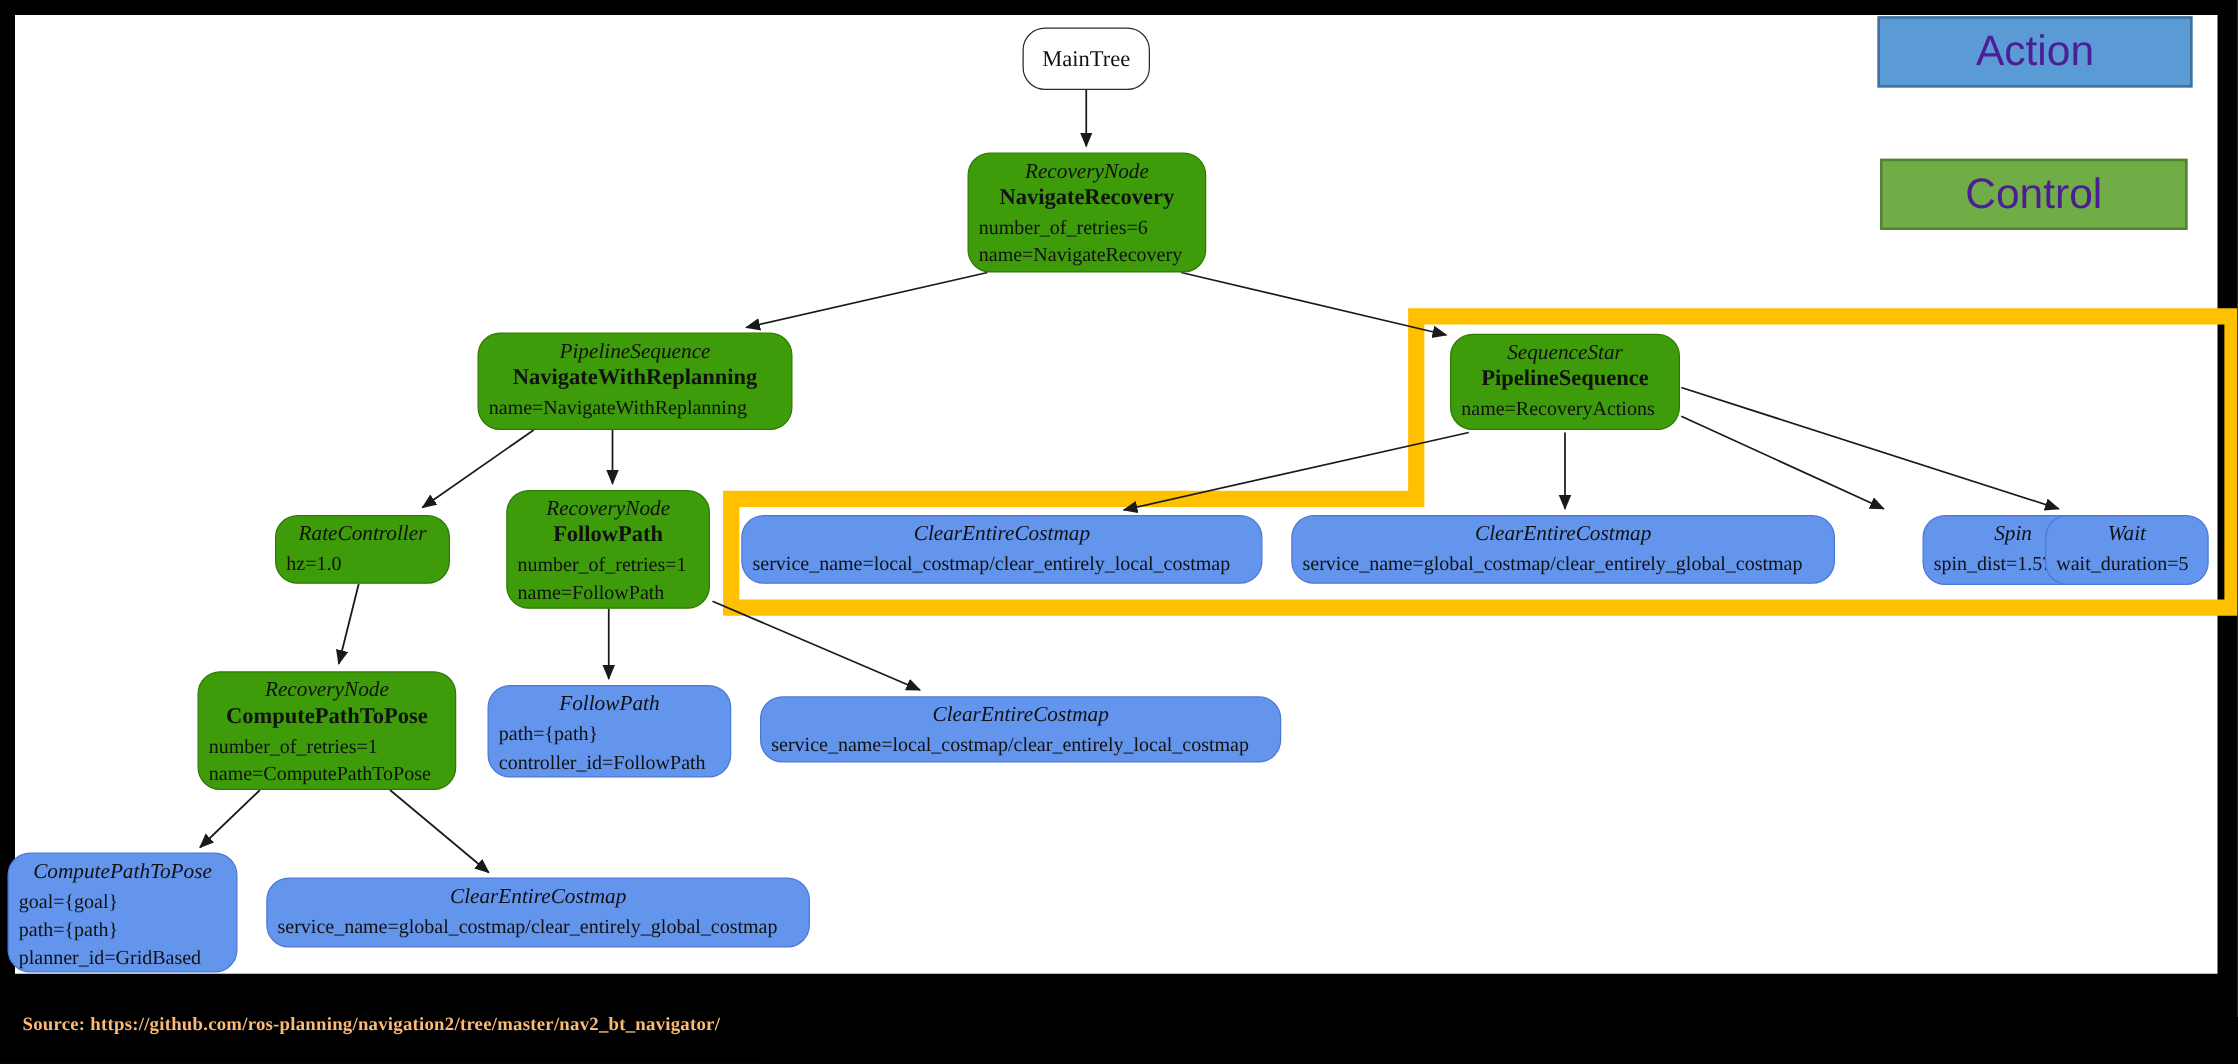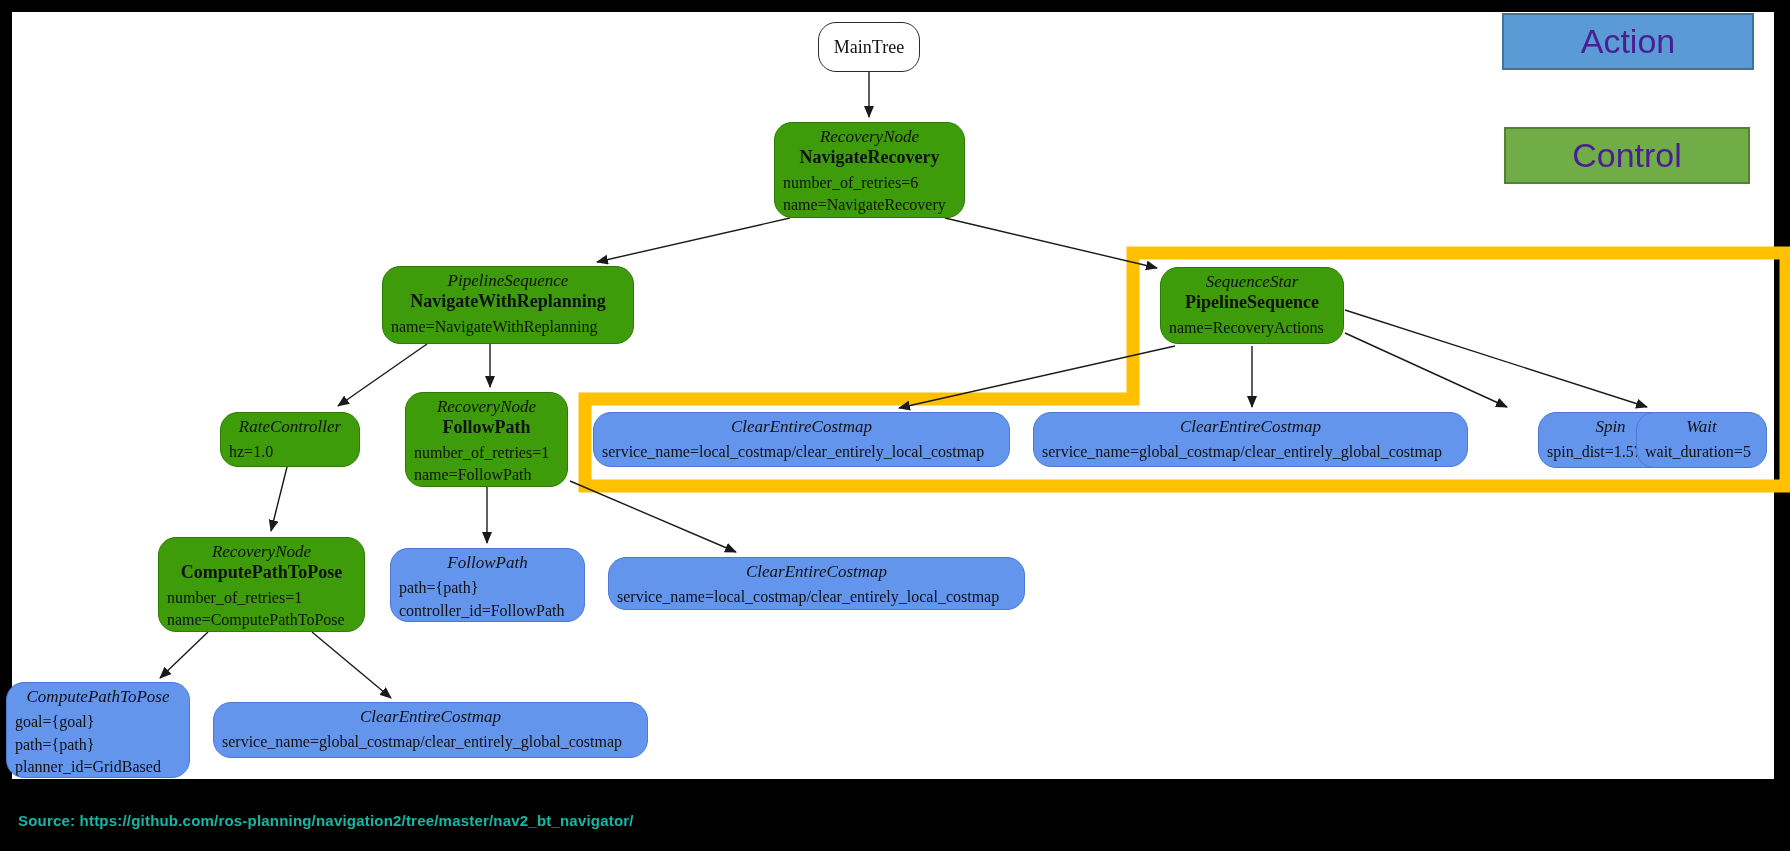--- a/index.html
+++ b/index.html
@@ -29,22 +29,22 @@
   .legend-box {
     position:absolute; display:flex; align-items:center; justify-content:center;
     color:#4c1d95; font-family:"Liberation Sans", sans-serif; font-size:34px;
   }
   .legend-action  { left:1502px; top:13px;  width:252px; height:57px;
     background:var(--legend-action-fill,#5B9BD5); border:2px solid #41719C; box-sizing:border-box; }
   .legend-control { left:1504px; top:127px; width:246px; height:57px;
     background:var(--legend-control-fill,#70AD47); border:2px solid #548235; box-sizing:border-box; }
 
   .footer-source {
-    position:absolute; left:18px; top:812px; color:#14b8a6;
-    font-family:Liberation Sans, sans-serif; font-size:15px; font-weight:700;
+    position:absolute; left:18px; top:812px; color:#fdba74;
+    font-family:Liberation Serif, serif; font-size:15px; font-weight:700;
     letter-spacing:0.2px;
   }
 </style>
 </head>
 <body>
 
 <div class="stage">
   <div class="canvas"></div>
 
   <svg class="overlay" width="1790" height="851" viewBox="0 0 1790 851">

